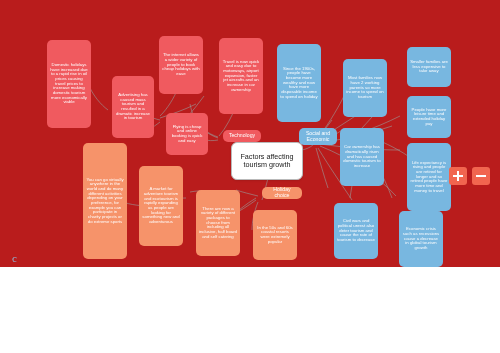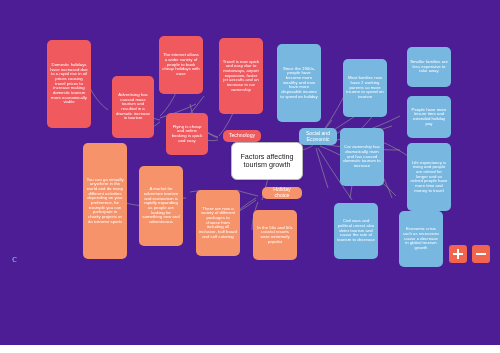--- a/index.html
+++ b/index.html
@@ -5,22 +5,22 @@
   * { box-sizing: border-box; }
   html, body {
     margin: 0; padding: 0;
     width: 500px; height: 353px;
     background: #ffffff;
     font-family: "Liberation Sans", sans-serif;
     overflow: hidden;
   }
   #canvas {
     position: relative;
-    width: 500px; height: 345px;
-    background: #4c1d95;
+    width: 500px; height: 267px;
+    background: #b91c1c;
   }
   svg.links {
     position: absolute; left: 0; top: 0;
     width: 500px; height: 353px;
     pointer-events: none;
   }
   .node {
     position: absolute;
     border-radius: 5px;
     color: #ffffff;

